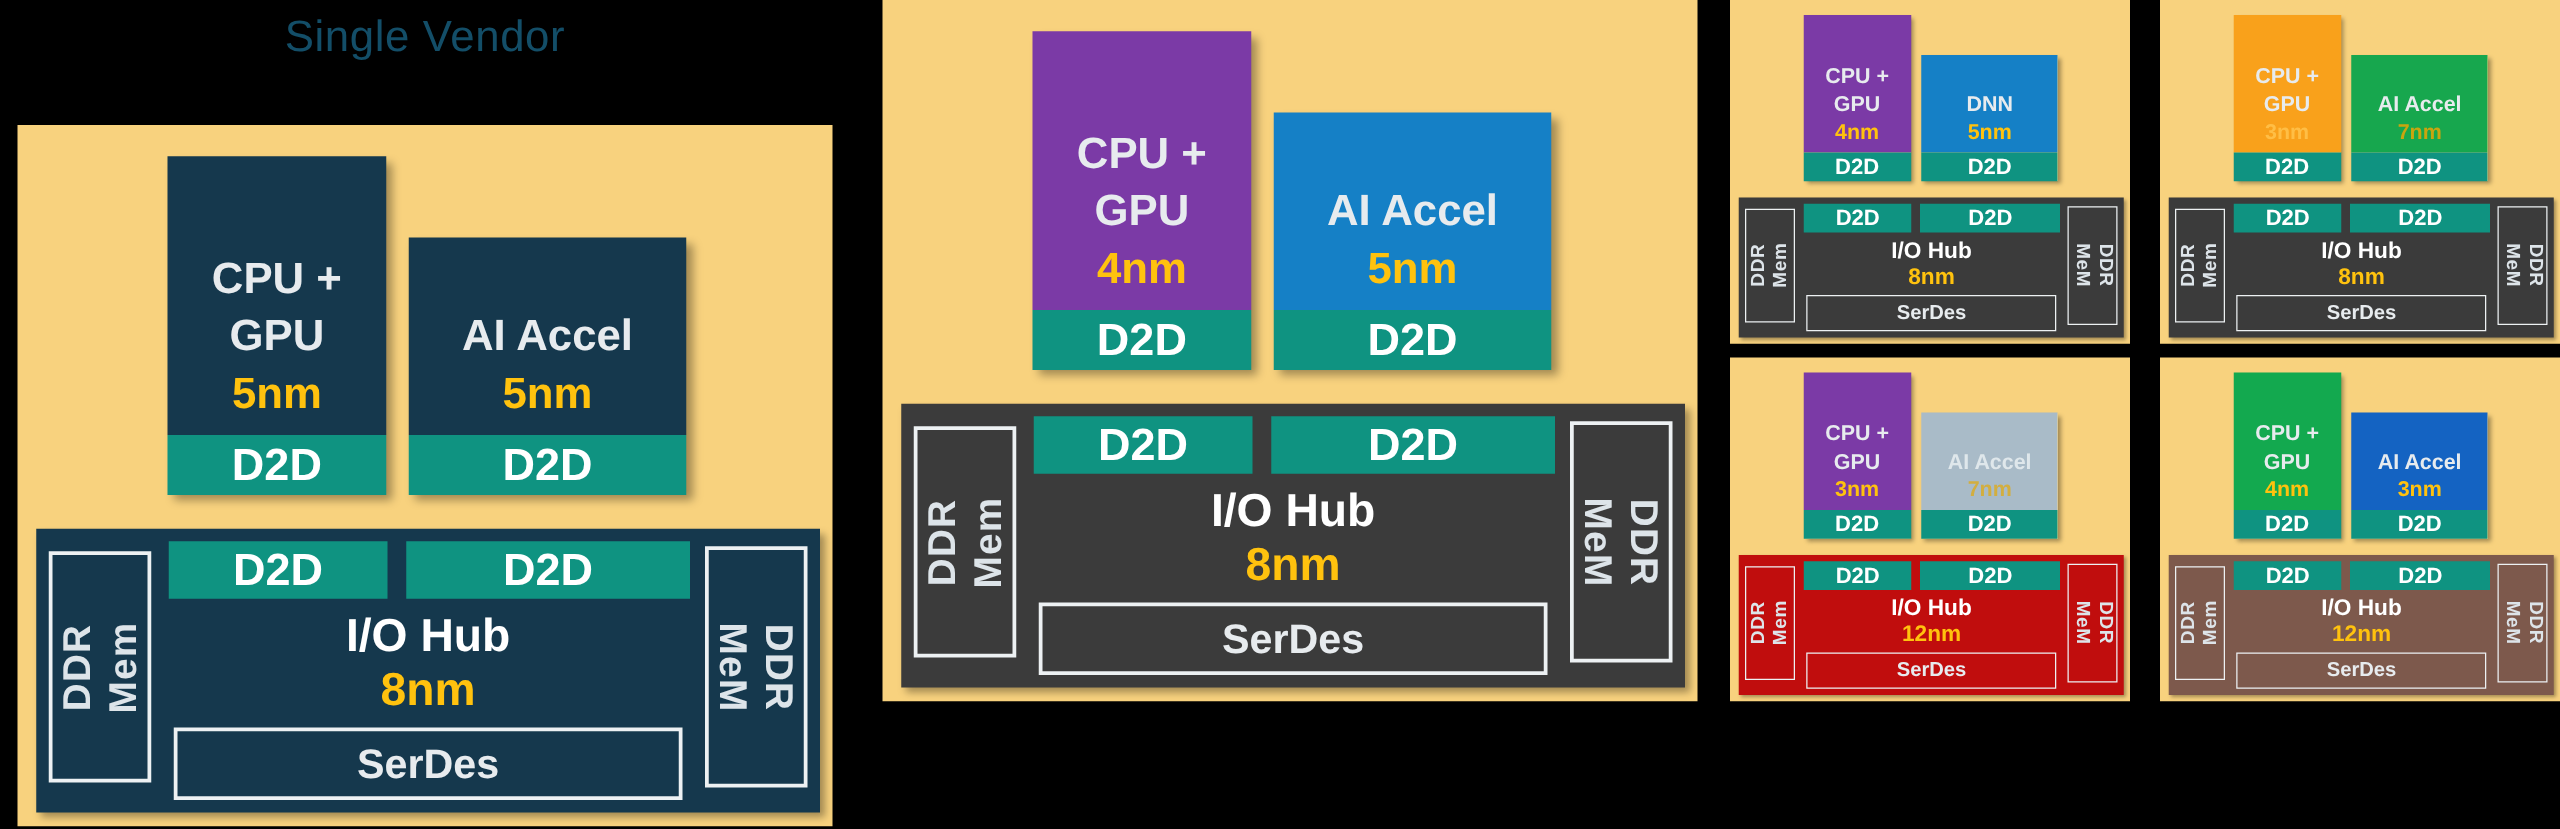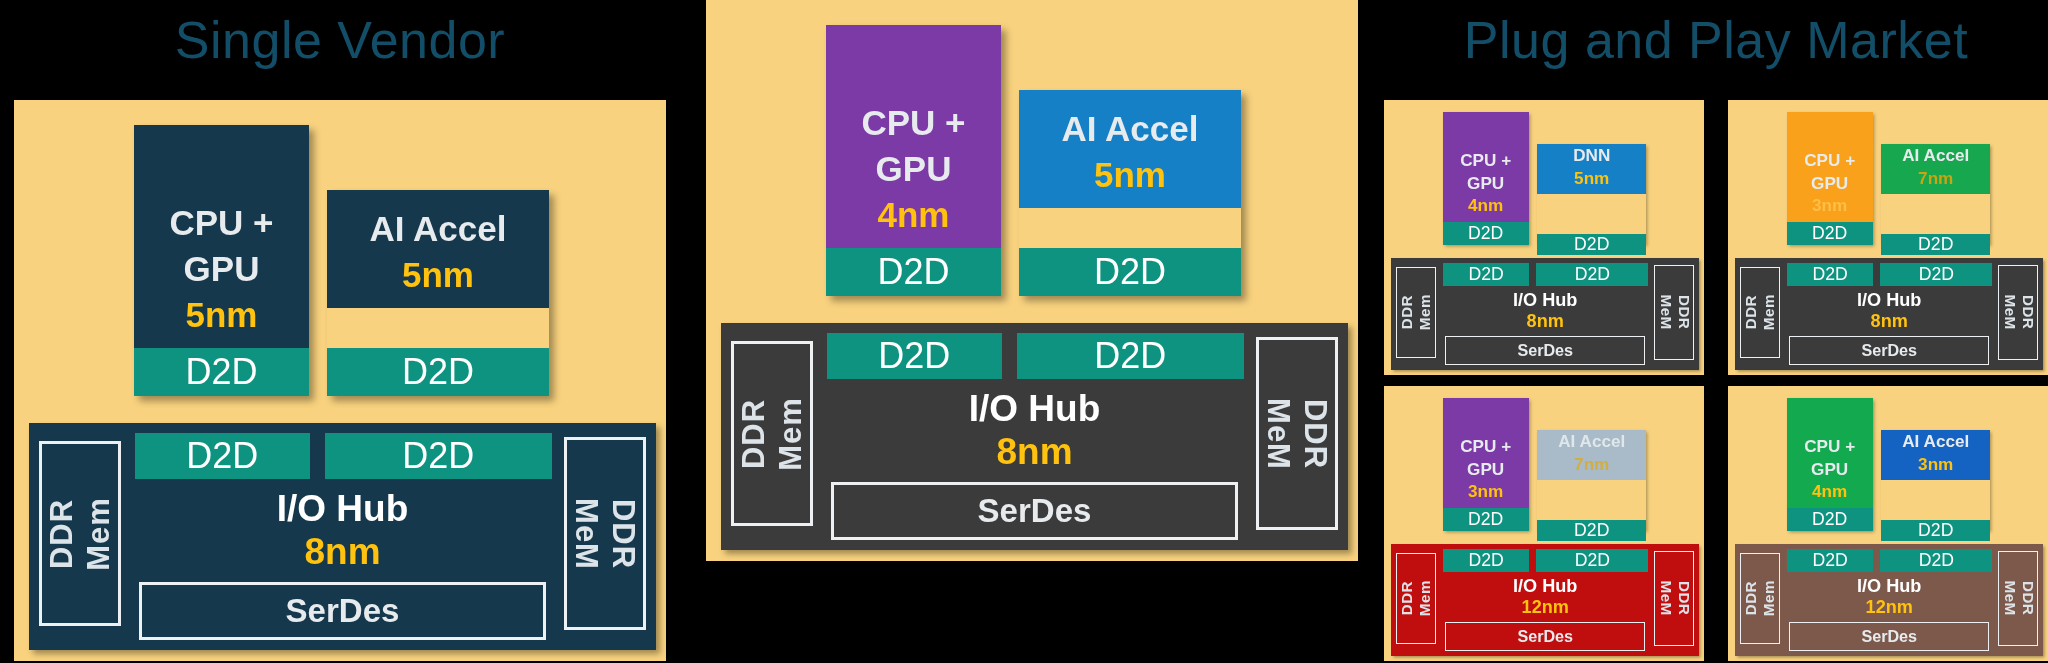--- a/index.html
+++ b/index.html
@@ -11,21 +11,21 @@
     display:flex; align-items:flex-start; padding-left:14px; overflow:hidden;
   }
 
   .col { display:flex; flex-direction:column; }
   .col-large { width:652px; }
   .col-mv { margin-left:40px; }
   .col-right { width:664px; margin-left:26px; }
 
   .section-title {
     height:100px; display:flex; align-items:flex-start; justify-content:center;
-    padding-top:10px; font-size:52px; font-weight:400; color:#134E68;
+    padding-top:10px; font-size:35px; font-weight:400; color:#134E68;
     letter-spacing:0.5px; white-space:nowrap;
   }
 
   .grid2x2 {
     display:grid; grid-template-columns:320px 320px; grid-auto-rows:275px;
     column-gap:24px; row-gap:11px;
   }
 
   
   .board {
@@ -38,32 +38,32 @@
   .chip-row {
     position:absolute; left:calc(120px * var(--u)); top:calc(25px * var(--u));
     height:calc(271px * var(--u));
     display:flex; align-items:flex-end; gap:calc(18px * var(--u));
   }
   .chiplet {
     display:flex; flex-direction:column;
     box-shadow:calc(5px * var(--u)) calc(5px * var(--u)) calc(7px * var(--u)) rgba(0,0,0,0.35);
   }
   .chiplet.c0 { width:calc(175px * var(--u)); height:calc(271px * var(--u)); }
-  .chiplet.c1 { width:calc(222px * var(--u)); height:calc(206px * var(--u));gap:40px; }
+  .chiplet.c1 { width:calc(222px * var(--u)); height:calc(206px * var(--u)); }
   .chip-body {
     flex:1; display:flex; flex-direction:column; justify-content:flex-end;
     align-items:center; padding-bottom:calc(10px * var(--u));
   }
   .chip-line, .chip-nm {
     display:block; font-size:calc(35px * var(--u)); font-weight:bold;
     line-height:calc(46px * var(--u)); color:#E7EBEE; text-align:center; white-space:nowrap;
   }
   .d2d {
     height:calc(48px * var(--u)); background:#0F9381; color:#FFFFFF;
-    font-weight:normal; font-size:calc(36px * var(--u));
+    font-weight:bold; font-size:calc(36px * var(--u));
     display:flex; align-items:center; justify-content:center; white-space:nowrap;
   }
 
   .hub {
     position:absolute; left:calc(15px * var(--u)); right:calc(10px * var(--u));
     bottom:calc(11px * var(--u)); height:calc(227px * var(--u));
     display:flex;
     box-shadow:calc(4px * var(--u)) calc(4px * var(--u)) calc(6px * var(--u)) rgba(0,0,0,0.35);
   }
   .ddr-box {
@@ -200,21 +200,20 @@
       <span class="ddr-text">
         <span class="ddr-line ddr-l1">DDR</span>
         <span class="ddr-line ddr-l2">MeM</span>
       </span>
     </div>
   </div>
 </div>
   </section>
 
   <section class="col col-right">
-    <h2 class="section-title">Plug and Play Market</h2>
     <div class="grid2x2">
       <div class="board small">
   <div class="chip-row">
     <div class="chiplet c0">
       <div class="chip-body" style="background: rgb(123, 58, 166);">
         <span class="chip-line chip-line1" style="color: rgb(231, 235, 238);">CPU +</span>
         <span class="chip-line chip-line2" style="color: rgb(231, 235, 238);">GPU</span>
         <span class="chip-nm" style="color: rgb(255, 194, 14);">4nm</span>
       </div>
       <div class="d2d chip-d2d">D2D</div>

